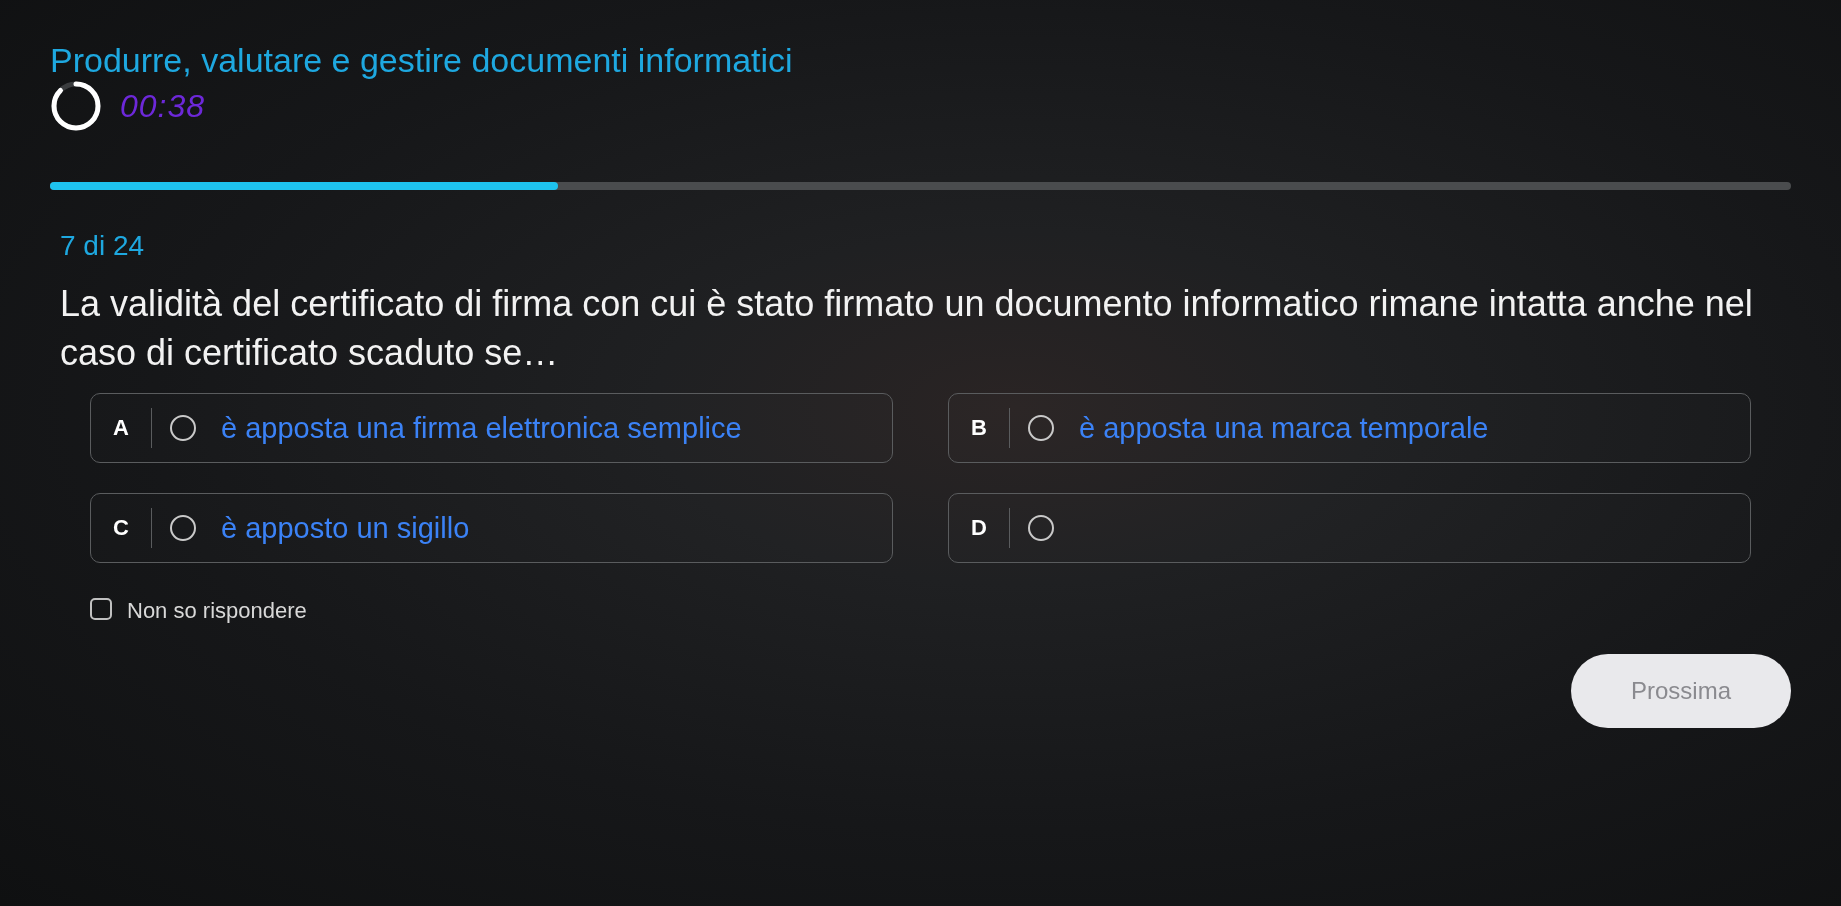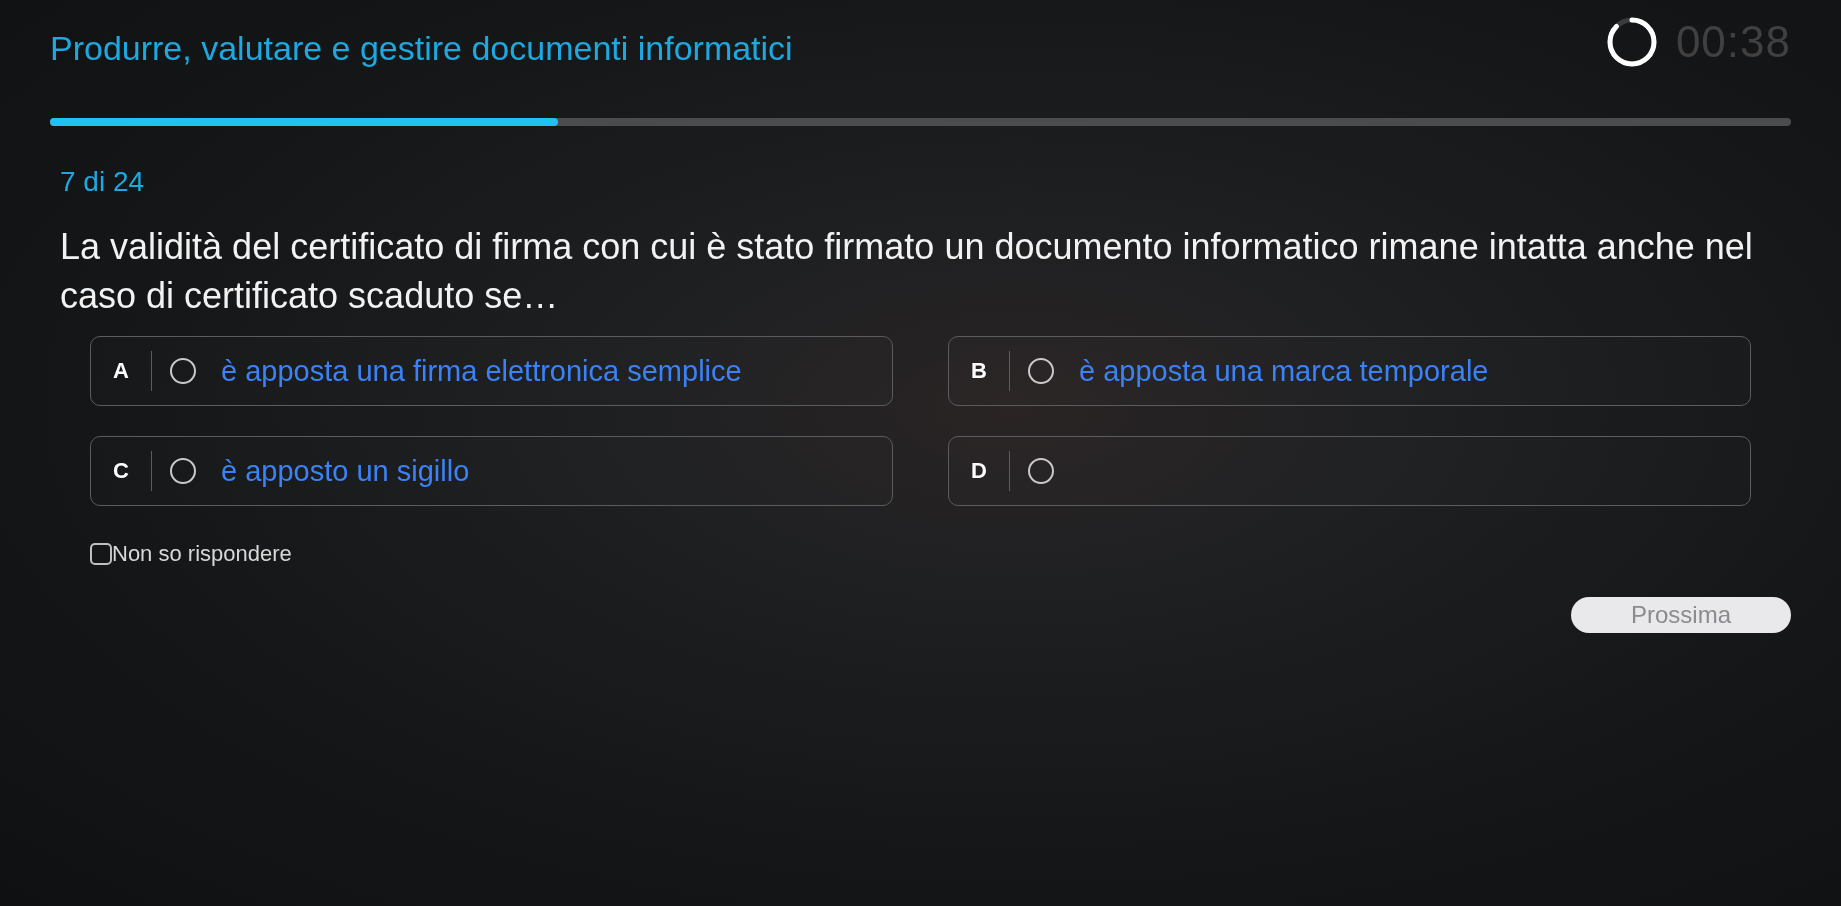--- a/index.html
+++ b/index.html
@@ -8,42 +8,44 @@
       height: 906px;
       background: #1a1a1a;
       background: radial-gradient(ellipse at 55% 45%, #2a2424 0%, #1f2022 25%, #161719 60%, #0f1011 100%);
       font-family: -apple-system, BlinkMacSystemFont, "Segoe UI", Arial, sans-serif;
       color: #e8e8e8;
       overflow: hidden;
     }
     .header {
       display: flex;
       justify-content: space-between;
-      align-items: flex-end;
-      padding: 16px 50px 20px 50px;
+      align-items: flex-start;
+      padding: 41px 50px 20px 50px;
+      flex-direction: column;
     }
     .title {
       color: #1ea8e0;
       font-size: 34px;
       font-weight: 400;
     }
     .timer-wrap {
       display: flex;
       align-items: center;
       gap: 18px;
     }
     .timer-circle {
       width: 52px;
       height: 52px;
     }
     .timer-text {
-      color: #404040;
-      font-size: 44px;
+      color: #6d28d9;
+      font-size: 32px;
       font-weight: 500;
       letter-spacing: 1px;
+      font-style: italic;
     }
     .progress-track {
       height: 8px;
       background: #4a4c4e;
       margin: 30px 50px 40px 50px;
       border-radius: 4px;
       position: relative;
     }
     .progress-fill {
       position: absolute;
@@ -52,21 +54,21 @@
       background: #1ec3ef;
       border-radius: 4px;
     }
     .content {
       padding: 0 60px;
     }
     .counter {
       color: #1ea8e0;
       font-size: 28px;
       font-weight: 500;
-      margin-bottom: 25px;
+      margin-bottom: 18px;
     }
     .question {
       color: #f2f2f2;
       font-size: 36px;
       font-weight: 500;
       line-height: 1.35;
       margin-bottom: 16px;
     }
     .instruction {
       color: #d0d0d0;
@@ -111,21 +113,21 @@
       margin-right: 25px;
       flex-shrink: 0;
     }
     .opt-text {
       color: #3b82f6;
       font-size: 29px;
       font-weight: 500;
     }
     .dunno {
       display: flex;
-      align-items: center;
+      gap: 15px;
       margin: 35px 0 0 30px;
       cursor: pointer;
     }
     .dunno-box {
       width: 22px;
       height: 22px;
       border: 2px solid #c0c0c0;
       border-radius: 5px;
     }
     .dunno-text {
@@ -136,21 +138,21 @@
       display: flex;
       justify-content: flex-end;
       padding: 30px 50px 0 0;
     }
     .next-btn {
       background: #e9e9ec;
       color: #8a8a8f;
       font-size: 24px;
       font-weight: 500;
       border: none;
-      padding: 4px 60px;
+      padding: 23px 60px;
       border-radius: 40px;
       cursor: pointer;
     }
   </style>
 </head>
 <body>
 
 <div class="header">
   <div class="title">Produrre, valutare e gestire documenti informatici</div>
   <div class="timer-wrap">

